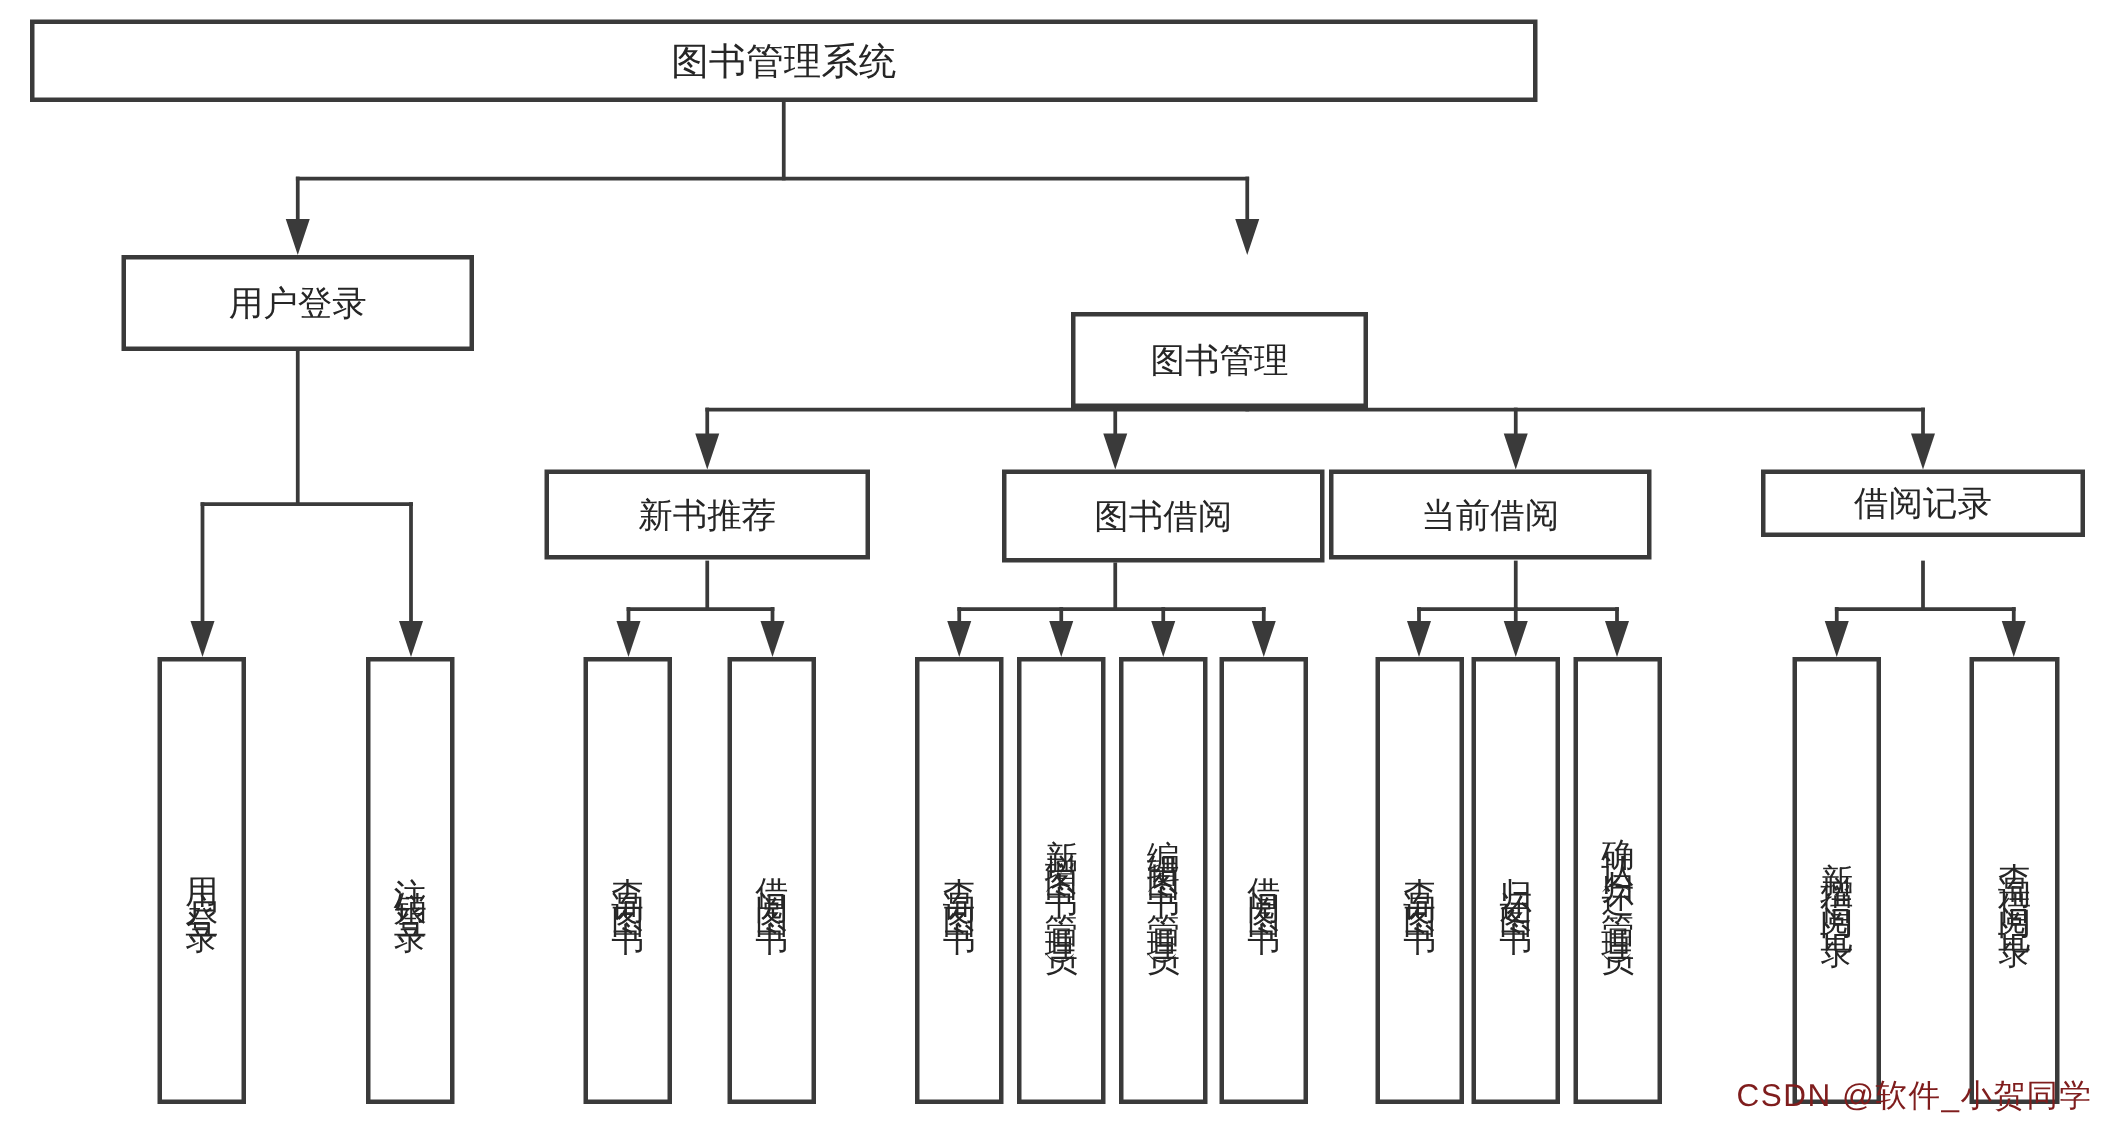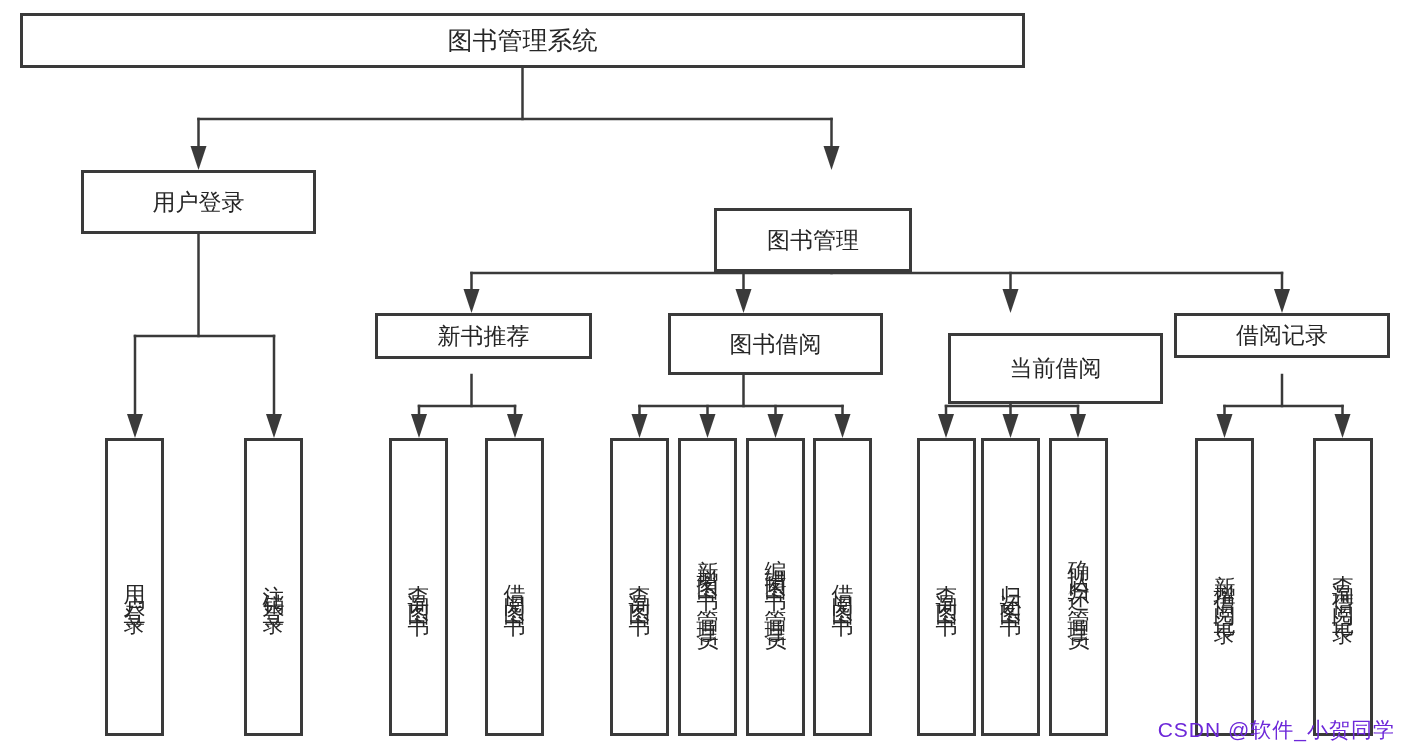--- a/index.html
+++ b/index.html
@@ -36,21 +36,21 @@
     text-orientation: mixed;
     letter-spacing: 10px;
     line-height: 1;
     white-space: nowrap;
   }
   .watermark {
     position: absolute;
     right: 10px;
     bottom: 3px;
     font-size: 21px;
-    color: #6d28d9;
+    color: #7f1d1d;
     z-index: 3;
     letter-spacing: 1px;
   }
 </style>
 </head>
 <body>
 
 <div class="canvas">
 
   <svg class="connectors" id="connectors">
@@ -112,27 +112,27 @@
     <span>图书管理系统</span>
   </div>
 
   <div class="node lvl" style="left:81px; top:170px; width:235px; height:64px;">
     <span>用户登录</span>
   </div>
   <div class="node lvl" style="left:714px; top:170px; width:198px; height:64px;margin-top:38px;">
     <span>图书管理</span>
   </div>
 
-  <div class="node lvl" style="left:363px; top:313px; width:217px; height:46px;margin-left:12px;">
+  <div class="node lvl" style="left:363px; top:313px; width:217px; height:60px;">
     <span>新书推荐</span>
   </div>
   <div class="node lvl" style="left:636px; top:313px; width:215px; height:62px;margin-left:32px;">
     <span>图书借阅</span>
   </div>
-  <div class="node lvl" style="left:948px; top:313px; width:215px; height:71px;margin-top:20px;">
+  <div class="node lvl" style="left:886px; top:313px; width:215px; height:60px;">
     <span>当前借阅</span>
   </div>
   <div class="node lvl" style="left:1174px; top:313px; width:216px; height:45px;">
     <span>借阅记录</span>
   </div>
 
   <div class="node leaf" style="left:105px; top:438px; width:59px; height:298px;">
     <span>用户登录</span>
   </div>
   <div class="node leaf" style="left:244px; top:438px; width:59px; height:298px;">

